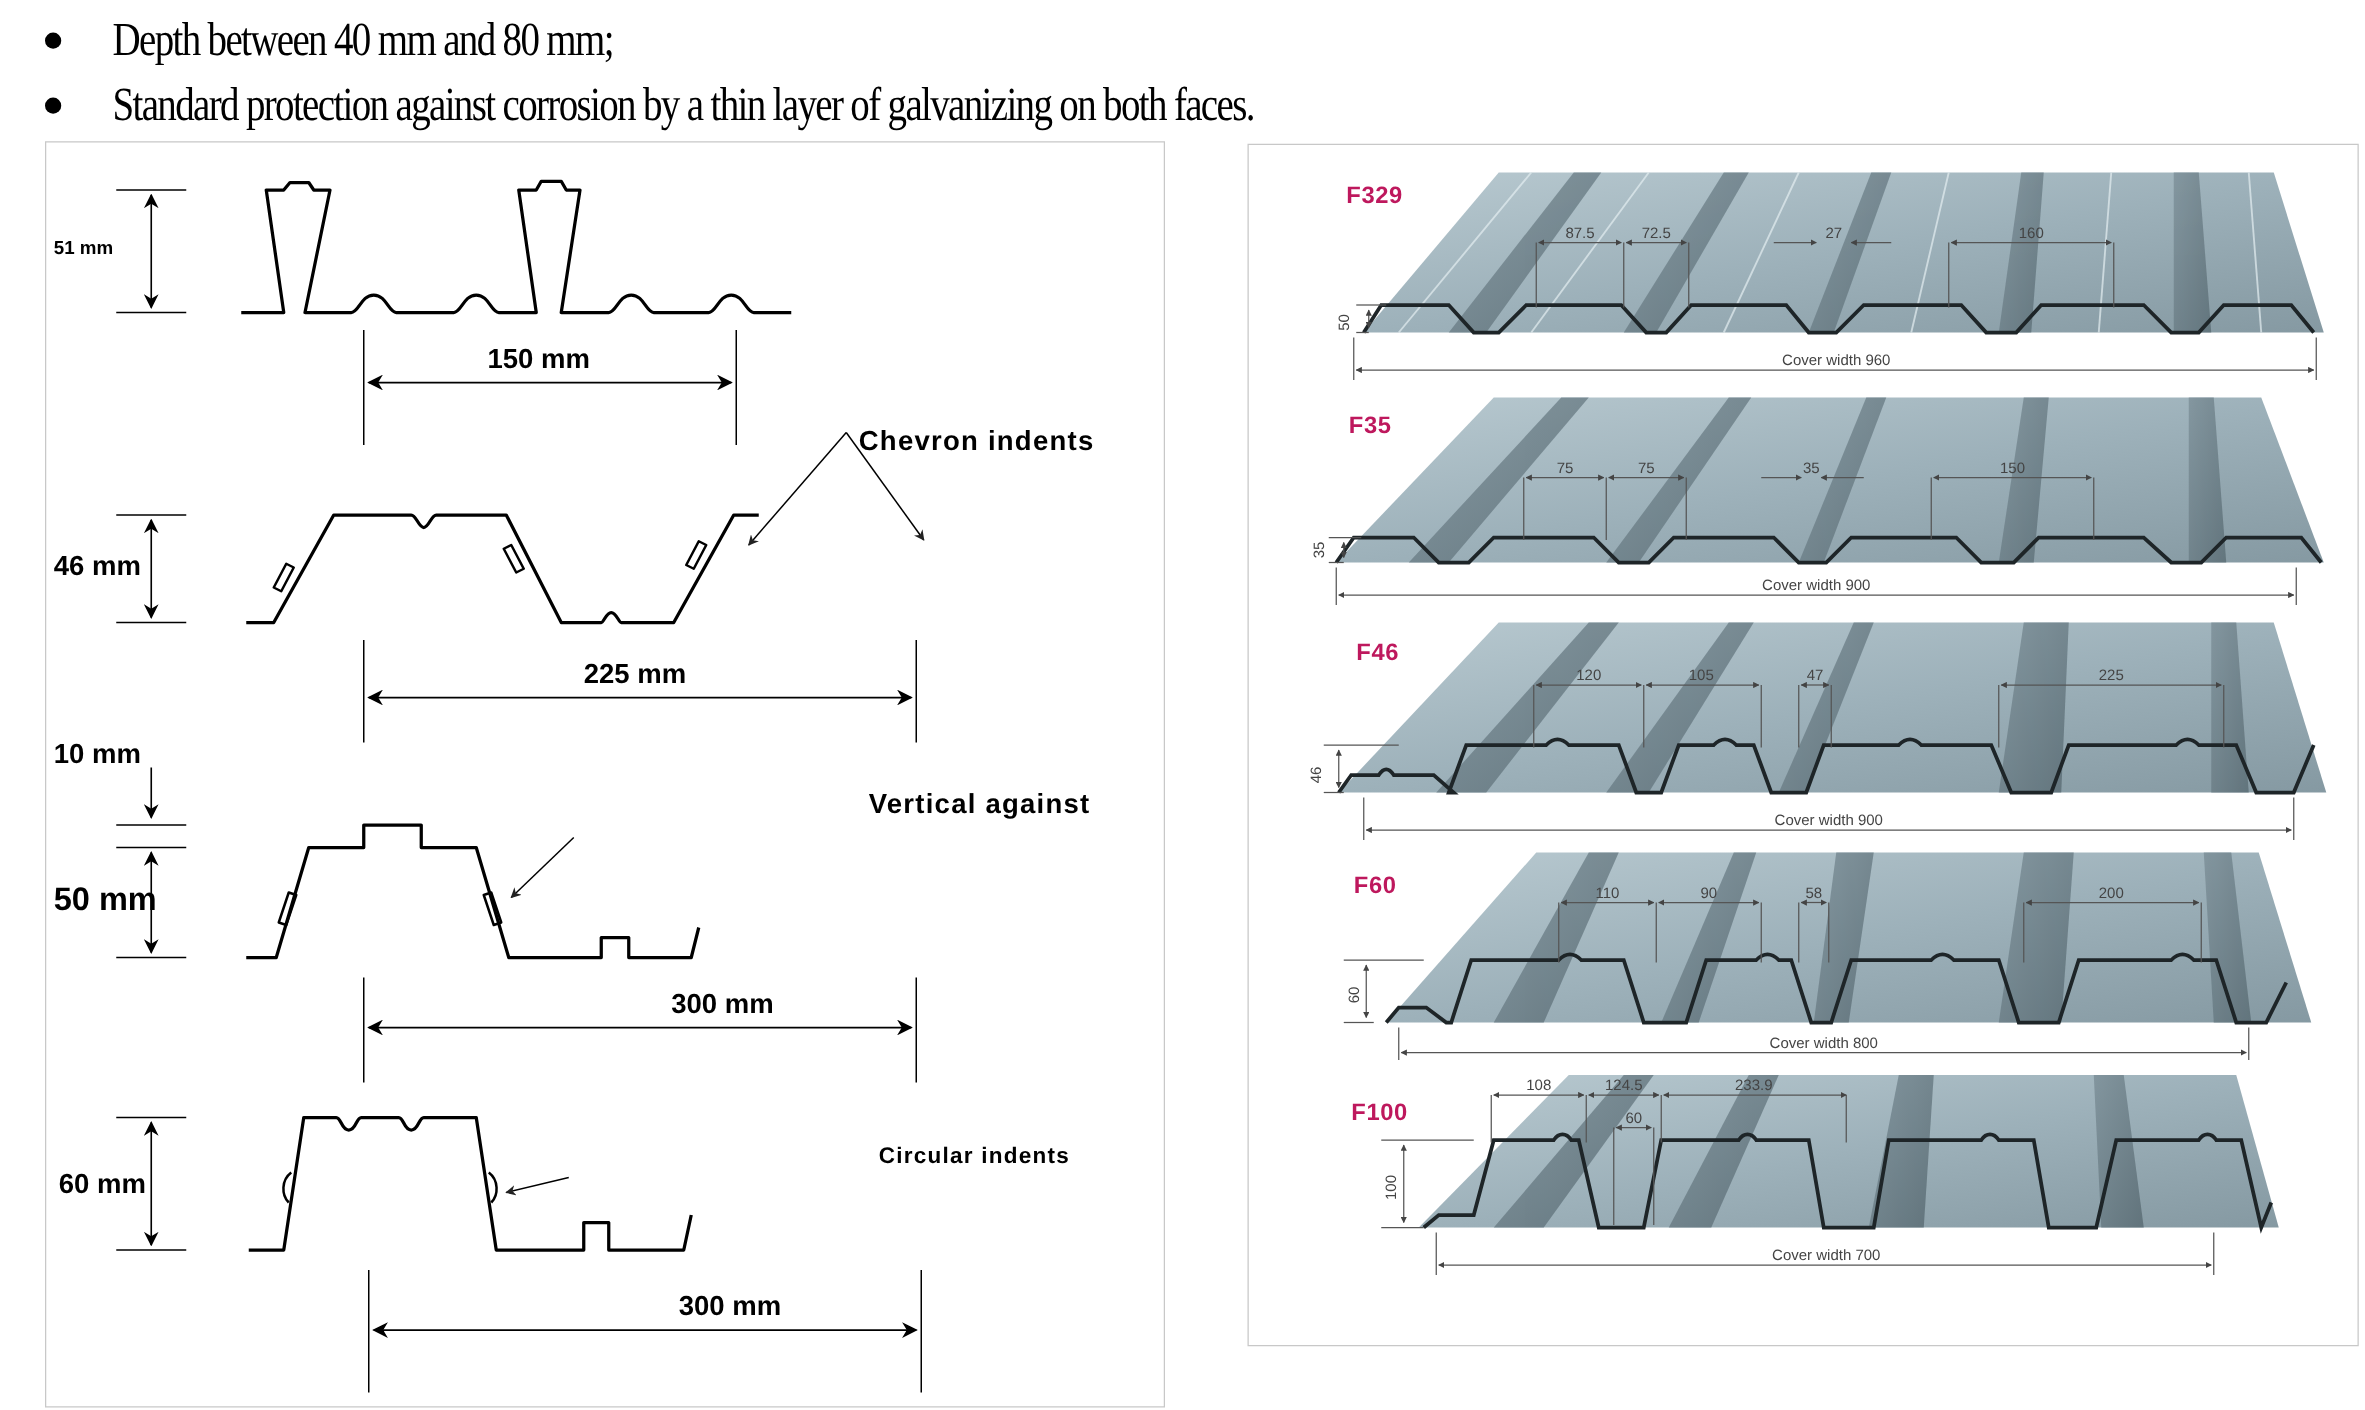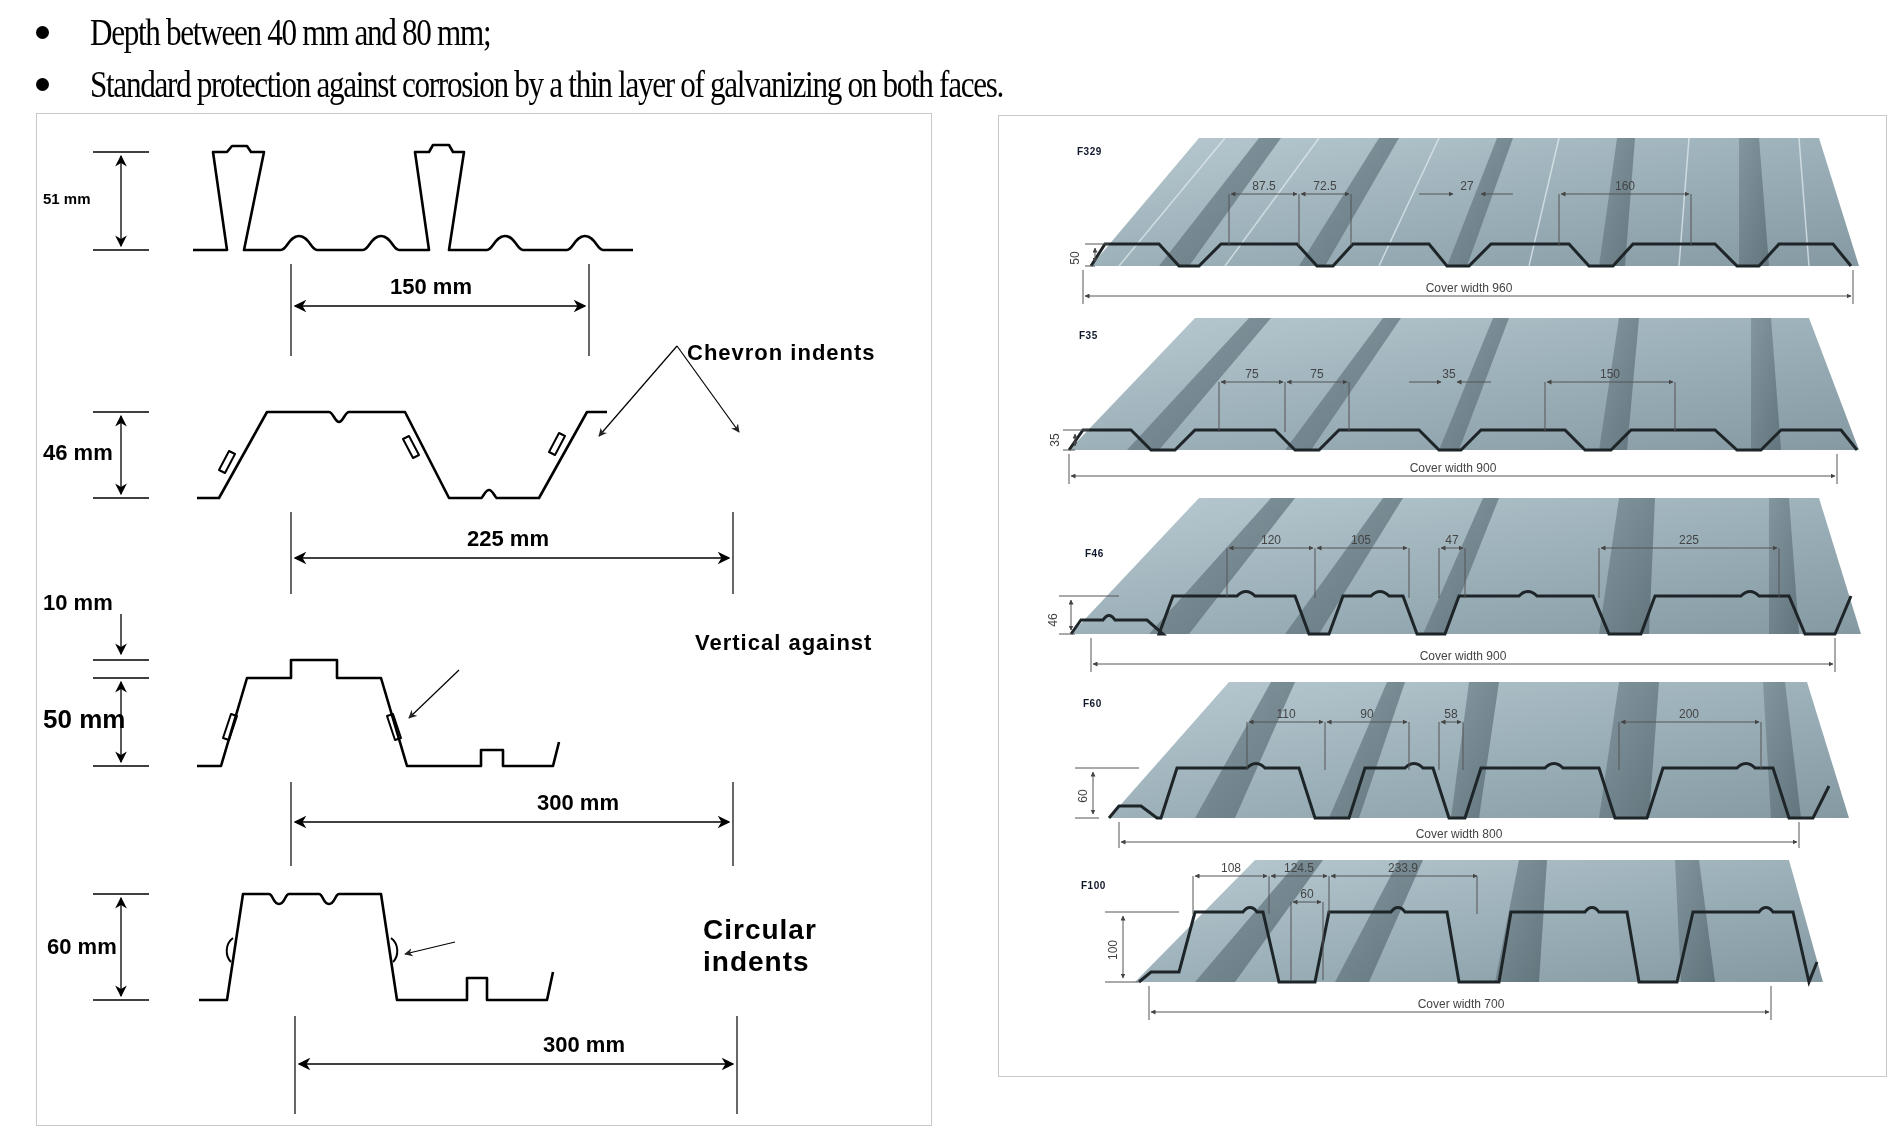--- a/index.html
+++ b/index.html
@@ -11,21 +11,21 @@
                 border-radius: 50%; background: #000; }
   .bullet-text { position: absolute; left: 90px; top: 6px; font-size: 38px;
                  letter-spacing: -1.6px; transform: scaleX(0.82); transform-origin: 0 0;
                  white-space: nowrap; font-family: "Liberation Serif", "DejaVu Serif", serif; }
   .panel { position: absolute; background: #fff; border: 1px solid #c8c8c8; }
   #left-panel  { left: 36px;  top: 113px; width: 894px; height: 1011px; }
   #right-panel { left: 998px; top: 115px; width: 887px; height: 960px; }
   svg { position: absolute; left: 0; top: 0; }
   .lbl { font-family: "Liberation Sans", "DejaVu Sans", sans-serif; font-weight: bold; }
   .prof-name { position: absolute; font-family: "Liberation Sans", "DejaVu Sans", sans-serif;
-               font-weight: bold; font-size: 10px; color: #0f172a; letter-spacing: 0.5px; }
+               font-weight: bold; font-size: 19px; color: #be185d; letter-spacing: 0.5px; }
 </style>
 </head>
 <body>
 
 <div class="bullets">
   <div class="bullet-row">
     <span class="bullet-dot"></span>
     <span class="bullet-text">Depth between 40 mm and 80 mm;</span>
   </div>
   <div class="bullet-row">
@@ -116,21 +116,21 @@
   <div class="lbl" style="position:absolute;left:430px;top:412px;font-size:22px;">225 mm</div>
   <div class="lbl" style="position:absolute;left:650px;top:226px;font-size:22px;letter-spacing:1px;">Chevron indents</div>
 
   <div class="lbl" style="position:absolute;left:6px;top:476px;font-size:22px;">10 mm</div>
   <div class="lbl" style="position:absolute;left:6px;top:590px;font-size:26px;">50 mm</div>
   <div class="lbl" style="position:absolute;left:500px;top:676px;font-size:22px;">300 mm</div>
   <div class="lbl" style="position:absolute;left:658px;top:516px;font-size:22px;letter-spacing:1px;">Vertical against</div>
 
   <div class="lbl" style="position:absolute;left:10px;top:820px;font-size:22px;">60 mm</div>
   <div class="lbl" style="position:absolute;left:506px;top:918px;font-size:22px;">300 mm</div>
-  <div class="lbl" style="position:absolute;left:666px;top:800px;font-size:28px;letter-spacing:1px;">Circular indents</div>
+  <div class="lbl" style="position:absolute;left:666px;top:800px;font-size:18px;letter-spacing:1px;">Circular indents</div>
 </div>
 
 <div class="panel" id="right-panel">
   <svg width="887" height="960" viewBox="0 0 887 960">
     <defs>
       <linearGradient id="steel" x1="0" y1="0" x2="1" y2="1">
         <stop offset="0" stop-color="#b8c9d0"></stop>
         <stop offset="0.5" stop-color="#9db1ba"></stop>
         <stop offset="1" stop-color="#8599a2"></stop>
       </linearGradient>
@@ -335,16 +335,16 @@
       <text x="300" y="756">124.5</text>
       <text x="404" y="756">233.9</text>
       <text x="308" y="782">60</text>
       <text x="462" y="892">Cover width 700</text>
       <text transform="translate(118,834) rotate(-90)">100</text>
     </g>
   </svg>
 
   <div class="prof-name" style="left:78px;top:30px;">F329</div>
   <div class="prof-name" style="left:80px;top:214px;">F35</div>
-  <div class="prof-name" style="left:86px;top:396px;margin-top:36px;">F46</div>
+  <div class="prof-name" style="left:86px;top:396px;">F46</div>
   <div class="prof-name" style="left:84px;top:582px;">F60</div>
   <div class="prof-name" style="left:82px;top:764px;">F100</div>
 </div>
 
 </body></html>

